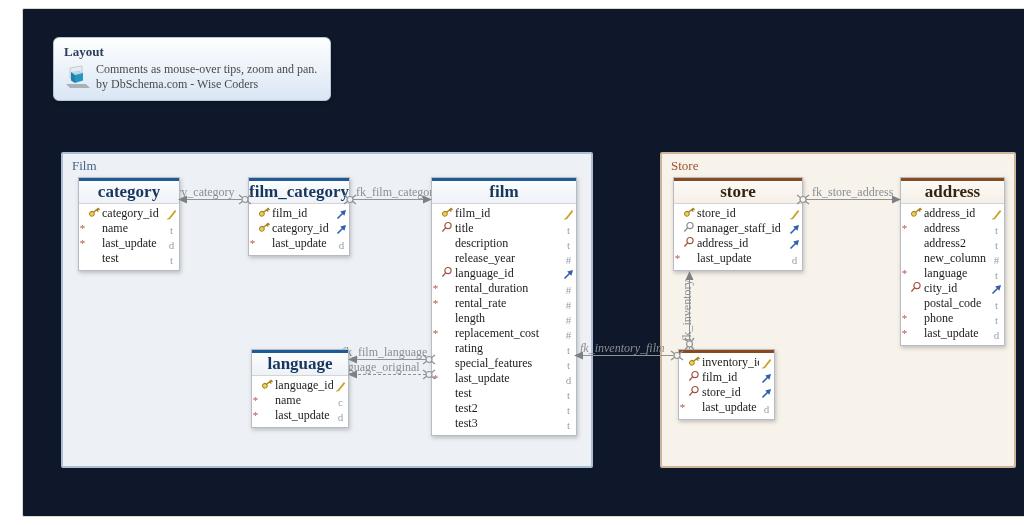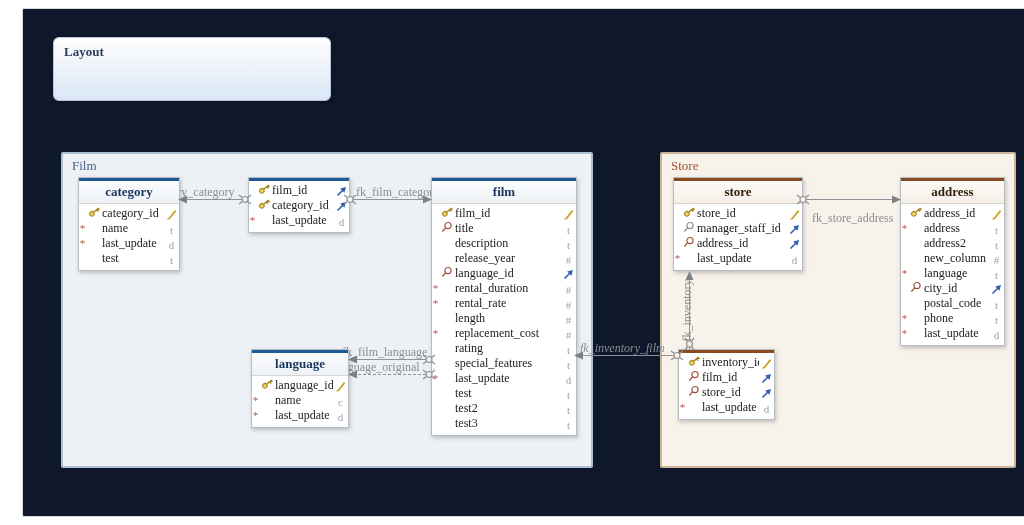--- a/index.html
+++ b/index.html
@@ -28,21 +28,21 @@
   .rline.vert{width:0;border-top:none;border-left:1.6px solid #8f9296;}
   .rlabel{position:absolute;z-index:1;font-size:12px;color:#8b8f93;white-space:nowrap;}
   .rlabel.vert{width:76px;text-align:center;transform:rotate(-90deg);}
   .rglyph{position:absolute;z-index:3;}
 
   
   .table{position:absolute;z-index:2;background:#fff;border:1px solid #b7bcc2;box-shadow:1px 2px 4px rgba(40,40,40,.25);}
   .tbar{height:3px;}
   .table.film .tbar{background:#1d5a96;}
   .table.store .tbar{background:#8a4a1f;}
-  .thead{height:22px;line-height:22px;text-align:center;font-weight:bold;font-size:13px;border-bottom:1px solid #d4d4d4;}
+  .thead{height:22px;line-height:22px;text-align:center;font-weight:bold;font-size:17px;border-bottom:1px solid #d4d4d4;}
   .table.film .thead{color:#17365d;background:linear-gradient(180deg,#fbfcfd,#eef2f7);}
   .table.store .thead{color:#35230f;background:linear-gradient(180deg,#fcfaf7,#f5efe7);}
   .rows{padding:2px 0 4px 0;}
   .row{display:flex;align-items:flex-end;height:15px;font-size:12px;color:#1b1b1b;}
   .req{width:7px;flex:none;color:#b5524a;font-size:11px;text-align:center;position:relative;top:-2px;}
   .licon{width:16px;flex:none;text-align:center;}
   .licon svg{vertical-align:-1px;}
   .cname{flex:1;white-space:nowrap;overflow:hidden;}
   .ricon{width:15px;flex:none;text-align:center;color:#9aa2ab;font-size:11px;}
   .ricon svg{vertical-align:-1px;}
@@ -56,20 +56,35 @@
   #tbl-inventory{left:655px;top:340px;width:95px;}
 </style>
 </head>
 <body>
 
 <div class="page">
   <div class="canvas">
 
     <div class="infobox">
       <div class="infobox-title">Layout</div>
+      <div class="infobox-row">
+        <span class="cube">
+          <svg width="30" height="28" viewBox="0 0 30 28">
+            <polygon points="4,22 24,22 28,26 8,26" fill="#aab2b8"></polygon>
+            <polygon points="8,6 20,4 20,14 8,16" fill="#e8ecef" stroke="#b9c0c6" stroke-width="0.8"></polygon>
+            <polygon points="9,10 17,8.5 21,11 13,13" fill="#bcd8ea"></polygon>
+            <polygon points="9,10 13,13 13,21 9,18.5" fill="#1f7fb0"></polygon>
+            <polygon points="13,13 21,11 21,18.5 13,21" fill="#2596be"></polygon>
+          </svg>
+        </span>
+        <div class="infobox-text">
+          <div>Comments as mouse-over tips, zoom and pan.</div>
+          <div>by DbSchema.com - Wise Coders</div>
+        </div>
+      </div>
     </div>
 
     <div class="group group-film">
       <span class="group-label">Film</span>
     </div>
     <div class="group group-store">
       <span class="group-label">Store</span>
     </div>
 
     <div>
@@ -115,21 +130,21 @@
           <polygon points="0,4.5 9,0.5 9,8.5" fill="#7e8184"></polygon>
         </svg>
       <svg class="rglyph" style="left:399px;top:360px;" width="14" height="11">
           <path d="M1,1 L13,10 M1,10 L13,1" stroke="#8f9296" stroke-width="1.3" fill="none"></path>
           <circle cx="7" cy="5.5" r="3" fill="#edf1f6" stroke="#8f9296" stroke-width="1.2"></circle>
         </svg>
     </div>
 
     <div>
       <div class="rline" style="left:778px;top:190px;width:99px;"></div>
-      <span class="rlabel" style="left:789px;top:176px;margin-top:26px;">fk_store_address</span>
+      <span class="rlabel" style="left:789px;top:176px;">fk_store_address</span>
       <svg class="rglyph" style="left:869px;top:186px;" width="9" height="9">
           <polygon points="9,4.5 0,0.5 0,8.5" fill="#7e8184"></polygon>
         </svg>
       <svg class="rglyph" style="left:773px;top:185px;" width="14" height="11">
           <path d="M1,1 L13,10 M1,10 L13,1" stroke="#8f9296" stroke-width="1.3" fill="none"></path>
           <circle cx="7" cy="5.5" r="3" fill="#f7f2ea" stroke="#8f9296" stroke-width="1.2"></circle>
         </svg>
     </div>
 
     <div>
@@ -190,20 +205,21 @@
             <div class="row">
               <span class="req"></span>
               <span class="licon"></span>
               <span class="cname">test</span>
               <span class="ricon">t</span>
             </div>
           </div>
         </div>
         <div class="table film" id="tbl-film_category">
           <div class="tbar"></div>
+          <div class="thead">film_category</div>
           <div class="rows">
             <div class="row">
               <span class="req"></span>
               <span class="licon"><svg width="13" height="12" viewBox="0 0 13 12">
                   <g transform="rotate(-40 6 6)">
                     <circle cx="3.2" cy="6" r="2.3" fill="#ecd25a" stroke="#a8841f" stroke-width="1"></circle>
                     <path d="M5.5,6 L12,6 M9.5,6 L9.5,8.4 M11.5,6 L11.5,8" stroke="#a8841f" stroke-width="1.4" fill="none"></path>
                   </g>
                 </svg></span>
               <span class="cname">film_id</span>

